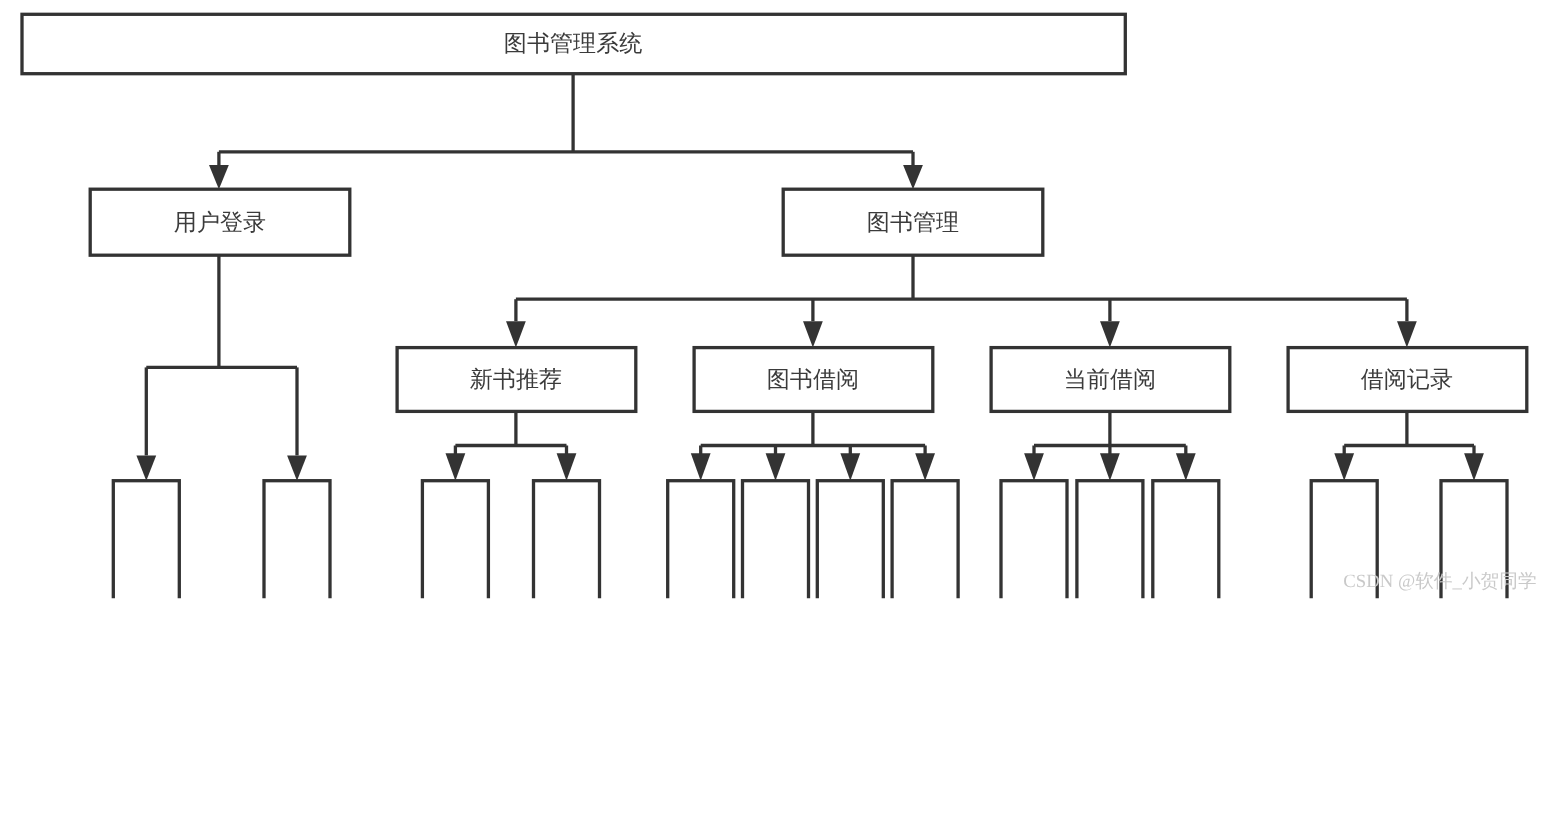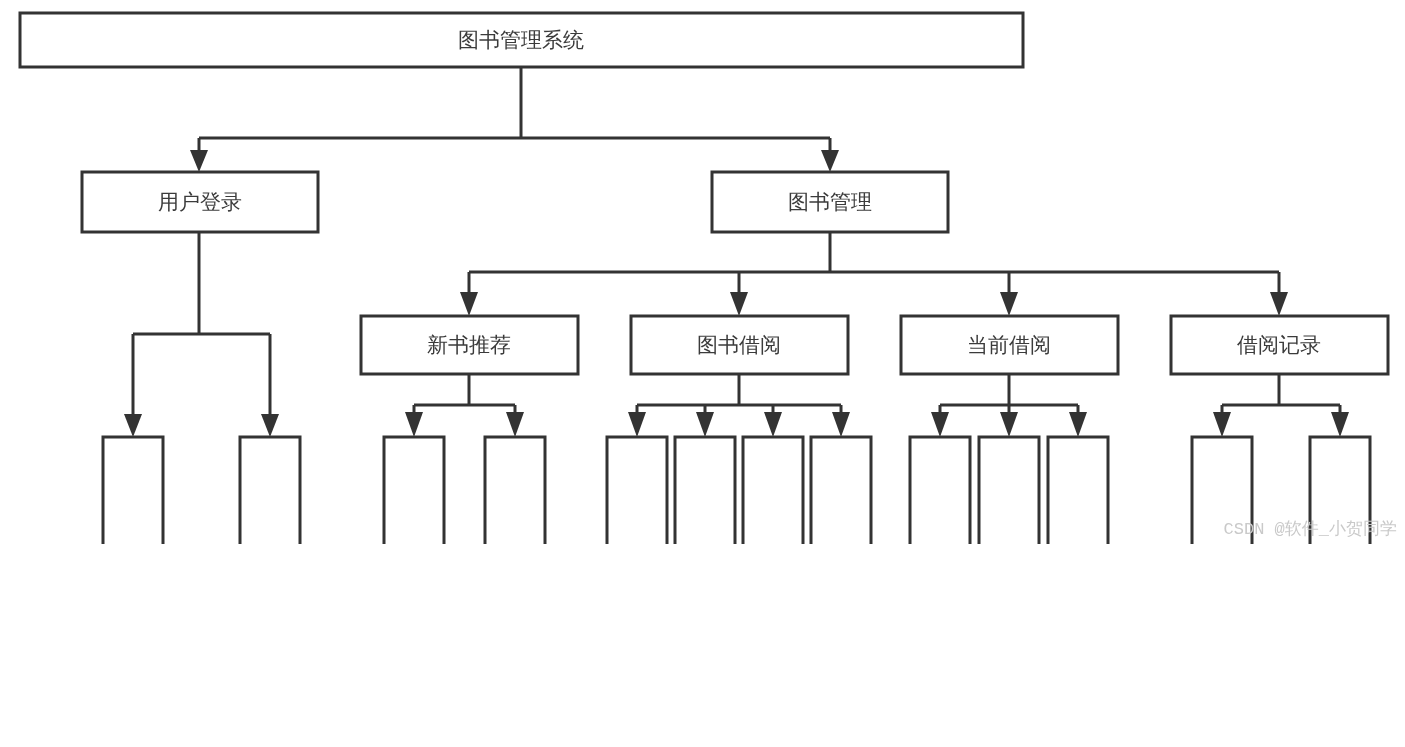--- a/index.html
+++ b/index.html
@@ -62,21 +62,21 @@
     white-space: nowrap;
     pointer-events: none;
   }
   .leaf-label.center-start {
     align-items: center;
   }
   .watermark {
     position: absolute;
     right: 8px;
     bottom: 4px;
-    font-family: Liberation Mono, monospace;
+    font-family: Liberation Serif, serif;
     font-size: 17px;
     color: #c9c9c9;
     white-space: nowrap;
   }
 </style>
 </head>
 <body>
 
 <div id="stage">
 

